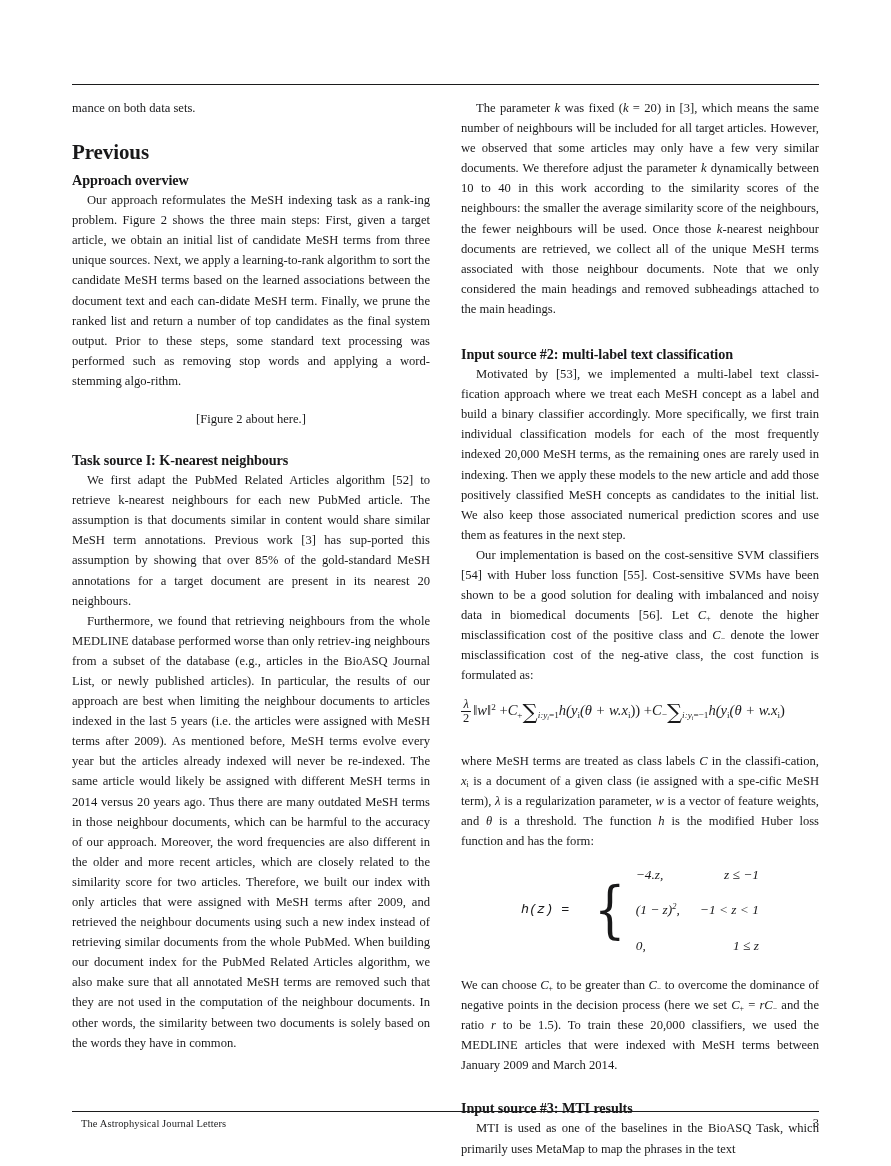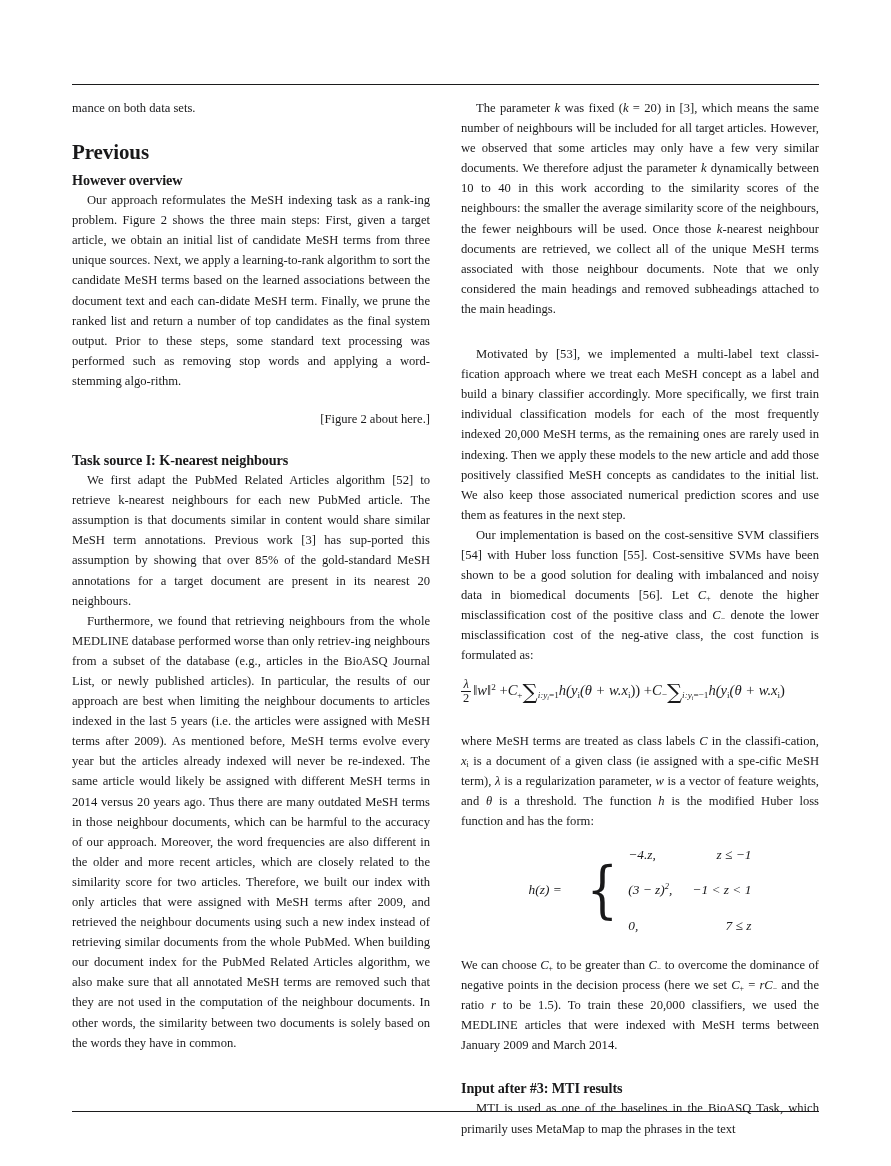--- a/index.html
+++ b/index.html
@@ -95,21 +95,21 @@
     letter-spacing: -0.1px;
   }
   .gap-methods { height: 21px; }
   .gap-after-methods { height: 5px; }
   .gap-fig { height: 18px; }
   .gap-fig-after { height: 21px; }
   .gap-head2 { height: 25px; }
   .gap-head3 { height: 23px; }
 
   .centered {
-    text-align: right;
+    text-align: center;
     text-indent: 0;
     font-size: 12.6px;
     line-height: 20px;
   }
 
   
   .mi { font-style: italic; }
   .eq-block {
     position: relative;
     font-size: 13px;
@@ -159,20 +159,21 @@
     position: absolute;
     left: 50%;
     transform: translateX(-50%);
     display: flex;
     align-items: center;
     font-size: 13.4px;
   }
   .huber-lhs {
     margin-right: 21px;
     white-space: nowrap;
+    font-family: Liberation Mono, monospace;
   }
   .brace {
     font-size: 62px;
     line-height: 0.74;
     font-family: "DejaVu Serif", serif;
     font-weight: 300;
     margin-right: 6px;
     transform: scaleX(0.8);
   }
   .cases {
@@ -197,40 +198,41 @@
   <div class="columns">
 
     <div class="col col-left">
 
       <p class="noindent">mance on both data sets.</p>
 
       <div class="gap-methods"></div>
       <h1 class="section">Previous</h1>
 
       <div class="gap-after-methods"></div>
-      <h2 class="subsection">However overview</h2>
+      <h2 class="subsection">Approach overview</h2>
 
       <p class="indent">Our approach reformulates the MeSH indexing task as a rank-ing problem. Figure 2 shows the three main steps: First, given a target article, we obtain an initial list of candidate MeSH terms from three unique sources. Next, we apply a learning-to-rank algorithm to sort the candidate MeSH terms based on the learned associations between the document text and each can-didate MeSH term. Finally, we prune the ranked list and return a number of top candidates as the final system output. Prior to these steps, some standard text processing was performed such as removing stop words and applying a word-stemming algo-rithm.</p>
 
       <div class="gap-fig"></div>
       <p class="centered">[Figure 2 about here.]</p>
 
       <div class="gap-fig-after"></div>
       <h2 class="subsection">Task source I: K-nearest neighbours</h2>
 
       <p class="indent">We first adapt the PubMed Related Articles algorithm [52] to retrieve k-nearest neighbours for each new PubMed article. The assumption is that documents similar in content would share similar MeSH term annotations. Previous work [3] has sup-ported this assumption by showing that over 85% of the gold-standard MeSH annotations for a target document are present in its nearest 20 neighbours.</p>
 
       <p class="indent">Furthermore, we found that retrieving neighbours from the whole MEDLINE database performed worse than only retriev-ing neighbours from a subset of the database (e.g., articles in the BioASQ Journal List, or newly published articles). In particular, the results of our approach are best when limiting the neighbour documents to articles indexed in the last 5 years (i.e. the articles were assigned with MeSH terms after 2009). As mentioned before, MeSH terms evolve every year but the articles already indexed will never be re-indexed. The same article would likely be assigned with different MeSH terms in 2014 versus 20 years ago. Thus there are many outdated MeSH terms in those neighbour documents, which can be harmful to the accuracy of our approach. Moreover, the word frequencies are also different in the older and more recent articles, which are closely related to the similarity score for two articles. Therefore, we built our index with only articles that were assigned with MeSH terms after 2009, and retrieved the neighbour documents using such a new index instead of retrieving similar documents from the whole PubMed. When building our document index for the PubMed Related Articles algorithm, we also make sure that all annotated MeSH terms are removed such that they are not used in the computation of the neighbour documents. In other words, the similarity between two documents is solely based on the words they have in common.</p>
     </div>
 
     <div class="col col-right">
 
       <p class="indent"><span>The parameter </span><span class="mi">k</span><span> was fixed (</span><span class="mi">k</span><span> = 20) in [3], which means the same number of neighbours will be included for all target articles. However, we observed that some articles may only have a few very similar documents. We therefore adjust the parameter </span><span class="mi">k</span><span> dynamically between 10 to 40 in this work according to the similarity scores of the neighbours: the smaller the average similarity score of the neighbours, the fewer neighbours will be used. Once those </span><span class="mi">k</span><span>-nearest neighbour documents are retrieved, we collect all of the unique MeSH terms associated with those neighbour documents. Note that we only considered the main headings and removed subheadings attached to the main headings.</span></p>
 
       <div class="gap-head2"></div>
+      <h2 class="subsection">Input source #2: multi-label text classification</h2>
 
       <p class="indent">Motivated by [53], we implemented a multi-label text classi-fication approach where we treat each MeSH concept as a label and build a binary classifier accordingly. More specifically, we first train individual classification models for each of the most frequently indexed 20,000 MeSH terms, as the remaining ones are rarely used in indexing. Then we apply these models to the new article and add those positively classified MeSH concepts as candidates to the initial list. We also keep those associated numerical prediction scores and use them as features in the next step.</p>
 
       <p class="indent"><span>Our implementation is based on the cost-sensitive SVM classifiers [54] with Huber loss function [55]. Cost-sensitive SVMs have been shown to be a good solution for dealing with imbalanced and noisy data in biomedical documents [56]. Let </span><span class="mi">C</span><sub>+</sub><span> denote the higher misclassification cost of the positive class and </span><span class="mi">C</span><sub>−</sub><span> denote the lower misclassification cost of the neg-ative class, the cost function is formulated as:</span></p>
 
       <div class="eq-block eq-cost">
         <span class="frac">
           <span class="num mi">λ</span>
           <span class="den">2</span>
         </span><span class="mi">‖w‖</span><sup>2</sup>
@@ -240,34 +242,38 @@
 
       <p class="noindent"><span>where MeSH terms are treated as class labels </span><span class="mi">C</span><span> in the classifi-cation, </span><span class="mi">x</span><sub>i</sub><span> is a document of a given class (ie assigned with a spe-cific MeSH term), </span><span class="mi">λ</span><span> is a regularization parameter, </span><span class="mi">w</span><span> is a vector of feature weights, and </span><span class="mi">θ</span><span> is a threshold. The function </span><span class="mi">h</span><span> is the modified Huber loss function and has the form:</span></p>
 
       <div class="eq-block eq-huber">
         <div class="huber-inner">
           <span class="huber-lhs mi">h(z) =</span>
           <span class="brace">{</span>
           <span class="cases">
             <span class="cval mi">−4.z,</span>
             <span class="ccond mi">z ≤ −1</span>
-            <span class="cval mi"><span>(3 − z)</span><sup>2</sup><span>,</span></span>
+            <span class="cval mi"><span>(1 − z)</span><sup>2</sup><span>,</span></span>
             <span class="ccond mi">−1 &lt; z &lt; 1</span>
             <span class="cval mi">0,</span>
-            <span class="ccond mi">7 ≤ z</span>
+            <span class="ccond mi">1 ≤ z</span>
           </span>
         </div>
       </div>
 
       <p class="noindent"><span>We can choose </span><span class="mi">C</span><sub>+</sub><span> to be greater than </span><span class="mi">C</span><sub>−</sub><span> to overcome the dominance of negative points in the decision process (here we set </span><span class="mi">C</span><sub>+</sub><span> = </span><span class="mi">r</span><span class="mi">C</span><sub>−</sub><span> and the ratio </span><span class="mi">r</span><span> to be 1.5). To train these 20,000 classifiers, we used the MEDLINE articles that were indexed with MeSH terms between January 2009 and March 2014.</span></p>
 
       <div class="gap-head3"></div>
-      <h2 class="subsection">Input after #3: MTI results</h2>
+      <h2 class="subsection">Input source #3: MTI results</h2>
 
       <p class="indent">MTI is used as one of the baselines in the BioASQ Task, which primarily uses MetaMap to map the phrases in the text</p>
     </div>
 
   </div>
 
   <div class="rule rule-bottom"></div>
 
+  <div class="footer">
+    <span class="footer-left">The Astrophysical Journal Letters</span>
+    <span class="footer-right">3</span>
+  </div>
 
 </div>
 
 </body></html>

